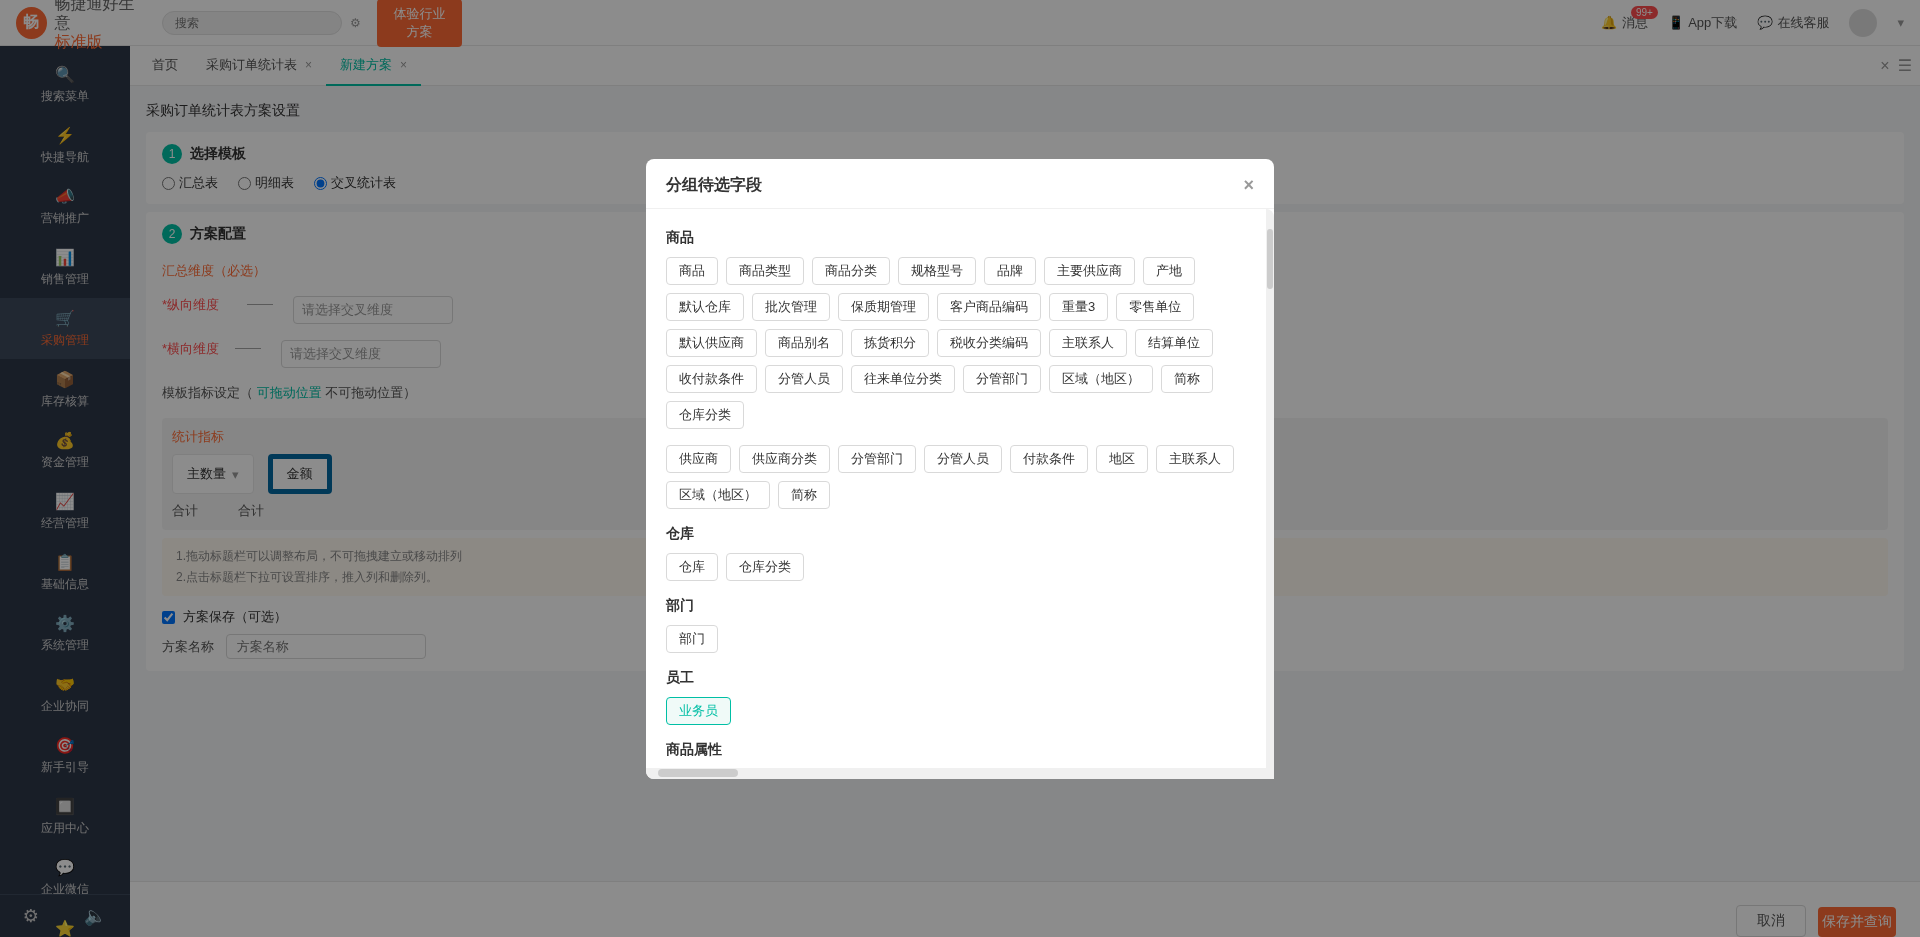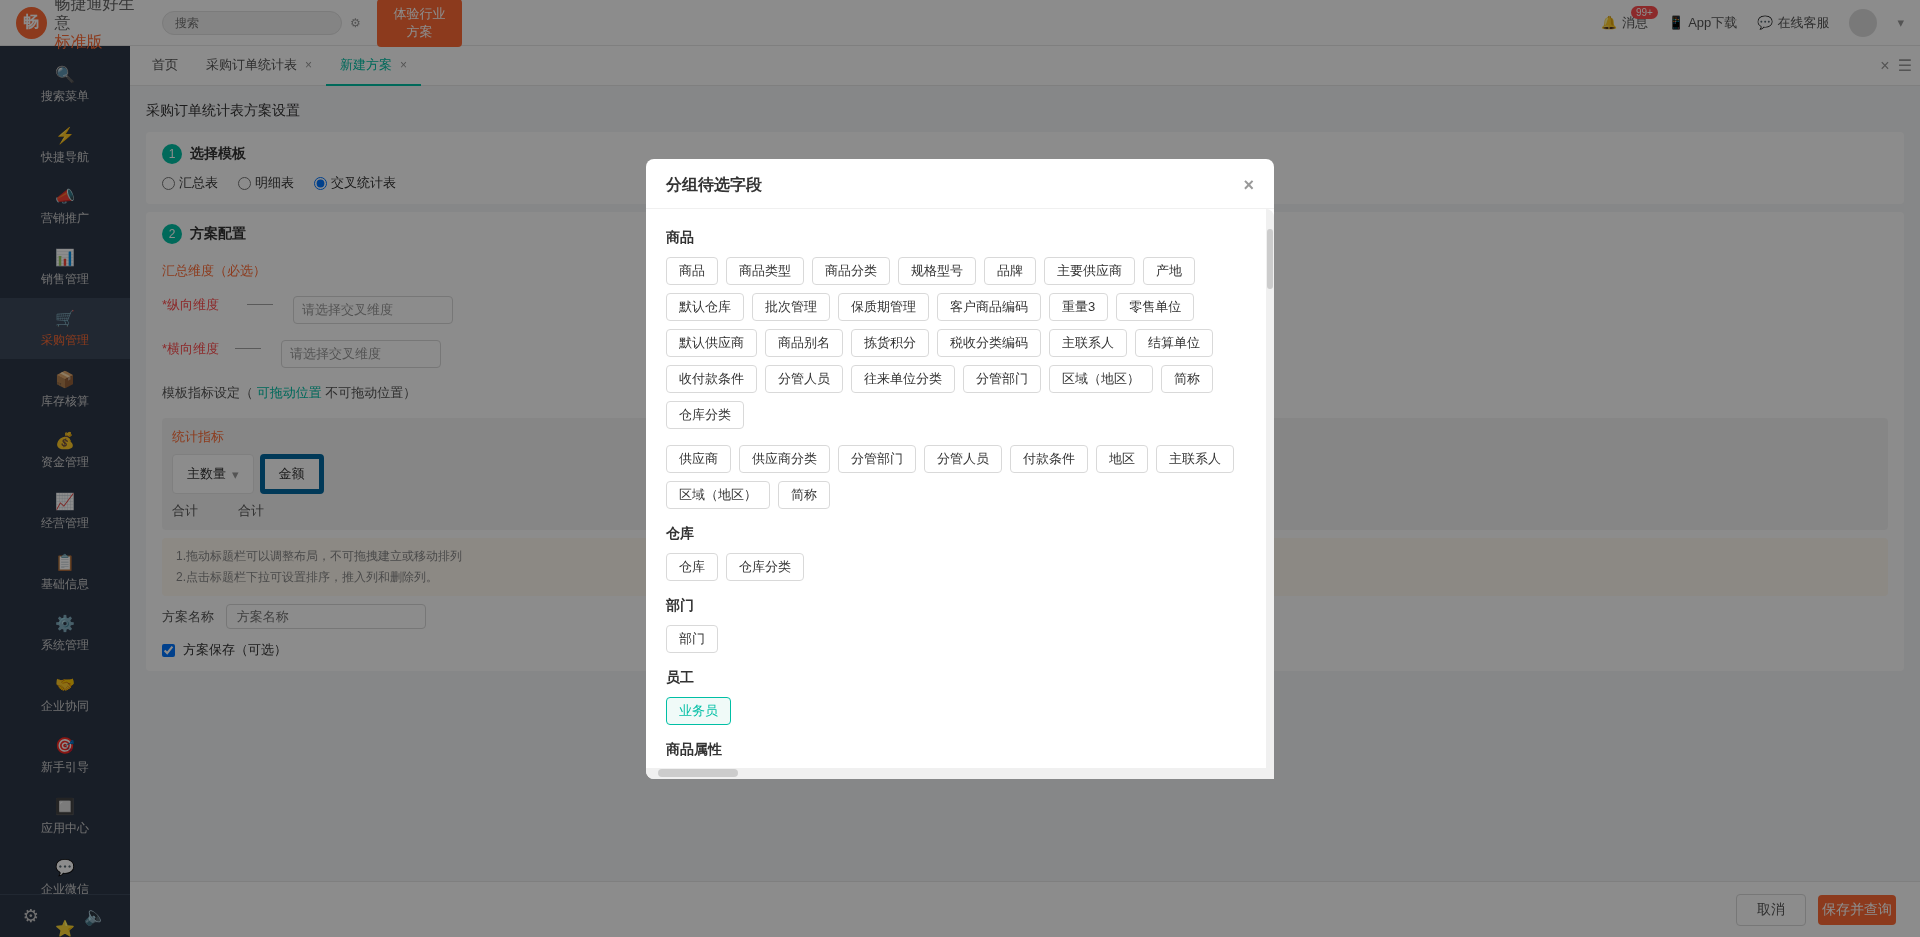--- a/index.html
+++ b/index.html
@@ -310,21 +310,21 @@
     }
     .modal-footer-bar {
       position: fixed;
       bottom: 0;
       left: 0;
       right: 0;
       height: 56px;
       background: #fff;
       border-top: 1px solid #e8e8e8;
       display: flex;
-      align-items: center;
+      align-items: flex-end;
       justify-content: flex-end;
       padding: 0 24px;
       gap: 12px;
       z-index: 50;
     }
     .btn-cancel {
       border: 1px solid #d9d9d9;
       background: #fff;
       color: #555;
       border-radius: 4px;
@@ -551,45 +551,45 @@
     </div>
     <div class="config-row">
       <span style="font-size:13px;color:#555;">
         <span>模板指标设定（</span>
         <span style="color:#00bfa5;">可拖动位置</span>
         <span>不可拖动位置）</span>
       </span>
     </div>
     <div style="background:#f5f5f5;border-radius:4px;padding:10px;margin-top:8px;">
       <div style="font-size:13px;color:#ff6b35;margin-bottom:8px;">统计指标</div>
-      <div style="display:flex;gap:6px;">
+      <div style="display:flex;gap:14px;">
         <div style="background:#fff;border:1px solid #e8e8e8;border-radius:4px;padding:6px 14px;display:flex;align-items:center;gap:6px;">
           <span>主数量</span>
           <span style="color:#999;">▾</span>
         </div>
         <div style="background:#fff;border:5px solid #0369a1;border-radius:4px;padding:6px 14px;">
           <span>金额</span>
         </div>
       </div>
       <div style="margin-top:8px;display:flex;gap:40px;font-size:13px;color:#555;">
         <span>合计</span>
         <span>合计</span>
       </div>
     </div>
     <div class="hints-section">
       <div>1.拖动标题栏可以调整布局，不可拖拽建立或移动排列</div>
       <div style="margin-top:4px;">2.点击标题栏下拉可设置排序，推入列和删除列。</div>
     </div>
+    <div style="margin-top:12px;display:flex;align-items:center;gap:8px;">
+      <input type="checkbox" checked="" style="">
+      <span style="font-size:13px;color:#333;">方案保存（可选）</span>
+    </div>
     <div style="margin-top:8px;">
       <span style="font-size:13px;color:#555;margin-right:8px;">方案名称</span>
       <input style="border: 1px solid rgb(217, 217, 217); border-radius: 4px; padding: 4px 10px; font-size: 13px; width: 200px;" placeholder="方案名称">
-    </div>
-    <div style="margin-top:12px;display:flex;align-items:center;gap:8px;">
-      <input type="checkbox" checked="" style="">
-      <span style="font-size:13px;color:#333;">方案保存（可选）</span>
     </div>
   </div>
 </div>
 
 <div class="overlay">
   <div class="modal">
     <div class="modal-header">
       <span>分组待选字段</span>
       <span class="modal-close">×</span>
     </div>

